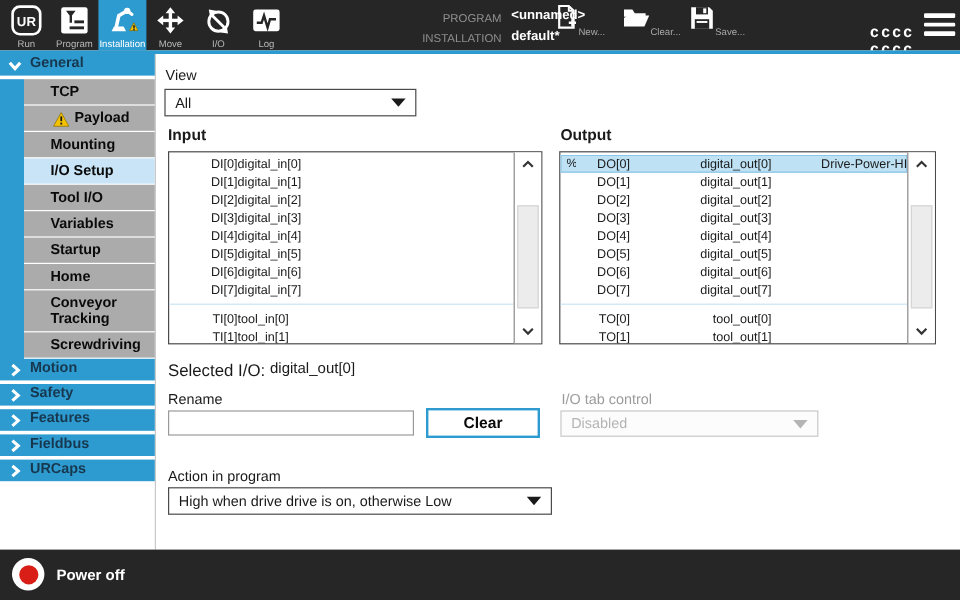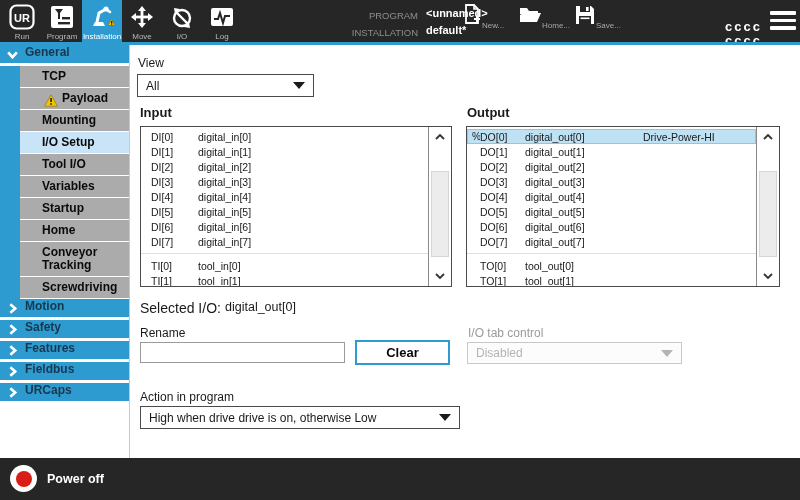--- a/index.html
+++ b/index.html
@@ -49,21 +49,21 @@
   .lbl.bold{font-weight:bold;font-size:13px;}
   .lbl.gray{color:#9b9b9b;}
 
   .select{position:absolute;background:#fff;border:1px solid #4a4a4a;display:flex;align-items:center;padding:0 8px;font-size:12px;color:#1a1a1a;cursor:pointer;}
   .select .caret{margin-left:auto;width:0;height:0;border-left:6px solid transparent;border-right:6px solid transparent;border-top:7px solid #1a1a1a;}
   .select.disabled{border-color:#c8c8c8;color:#b4b4b4;background:#fcfcfc;cursor:default;}
   .select.disabled .caret{border-top-color:#b4b4b4;}
 
   .io-list{position:absolute;width:312px;height:161px;border:1px solid #4a4a4a;background:#fff;}
   .io-rows{position:absolute;left:0;top:2px;right:23px;bottom:0;overflow:hidden;}
-  .io-row{display:flex;align-items:center;height:15px;font-size:10.5px;color:#1a1a1a;cursor:pointer;}
+  .io-row{display:flex;align-items:center;height:15px;font-size:10.5px;color:#1a1a1a;cursor:pointer;text-align:right;}
   .io-row span{white-space:nowrap;overflow:hidden;}
   .io-row.selected{background:#BEE1F4;box-shadow:inset 0 0 0 1px #8cc6e8;}
   .io-sep{height:5px;border-bottom:1px solid #c9e6f4;margin-bottom:4px;}
   .in-sig{padding-left:10px;width:57px;}
   .out-tag{padding-left:5px;width:13px;font-size:10px;}
   .out-sig{width:45px;}
   .out-name{width:118px;}
   .out-assign{flex:1;}
 
   .scroll{position:absolute;top:0;right:0;bottom:0;width:23px;background:#fff;border-left:1px solid #8a8a8a;}
@@ -176,21 +176,21 @@
         </span>
         <span class="flabel">New...</span>
       </div>
       <div class="faction">
         <span>
           <svg width="24" height="22" viewBox="0 0 24 22">
               <path d="M2 4 h7 l2 3 h9 v3 h-18 z" fill="#fff"></path>
               <path d="M2 11 l3 -2 h18 l-4 9 h-17 z" fill="#fff"></path>
             </svg>
         </span>
-        <span class="flabel">Home...</span>
+        <span class="flabel">Clear...</span>
       </div>
       <div class="faction">
         <span>
           <svg width="22" height="22" viewBox="0 0 22 22">
               <path d="M2 2 h15 l3 3 v15 h-18 z" fill="#fff"></path>
               <rect x="6" y="2" width="10" height="6" fill="#262626"></rect>
               <rect x="12" y="3" width="2.6" height="4" fill="#fff"></rect>
               <rect x="5" y="12" width="12" height="8" fill="#262626"></rect>
               <rect x="6.5" y="13.5" width="9" height="1.6" fill="#fff"></rect>
             </svg>
@@ -312,21 +312,21 @@
               <polyline points="4,2 8.5,6 4,10" fill="none" stroke="#fff" stroke-width="2.4"></polyline>
             </svg>
         </span>
         <span class="glabel">URCaps</span>
       </div>
       </div>
   </div>
 
   <div class="main">
     <div class="lbl" style="left:7px;top:11px;">View</div>
-    <div class="select" style="left:6px;top:29px;width:177px;height:23px;">
+    <div class="select" style="left:6px;top:29px;width:210px;height:23px;">
       <span>All</span>
       <span class="caret"></span>
     </div>
 
     <div class="lbl bold" style="left:9px;top:60px;">Input</div>
     <div class="io-list" style="left:9px;top:81px;">
       <div class="io-rows">
           <div class="io-row">
           <span class="in-sig">DI[0]</span>
           <span>digital_in[0]</span>

